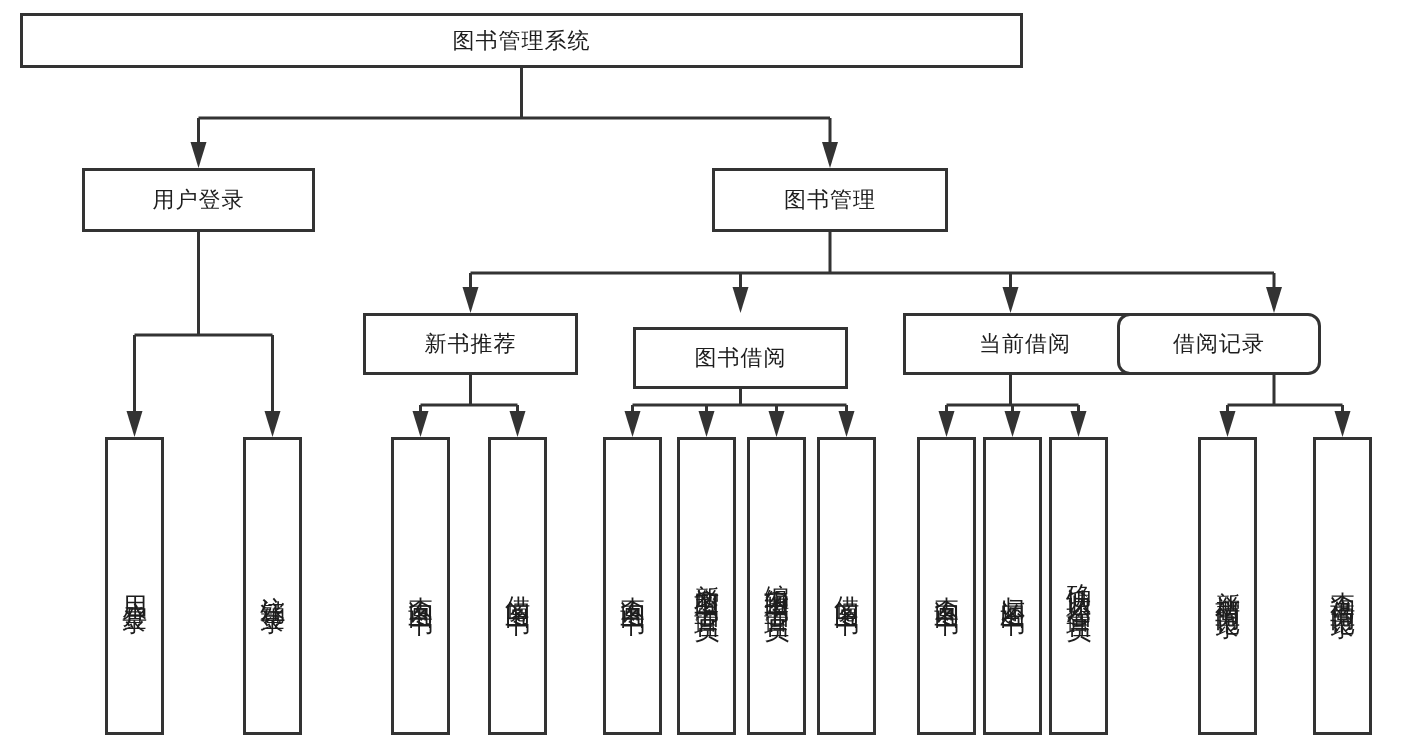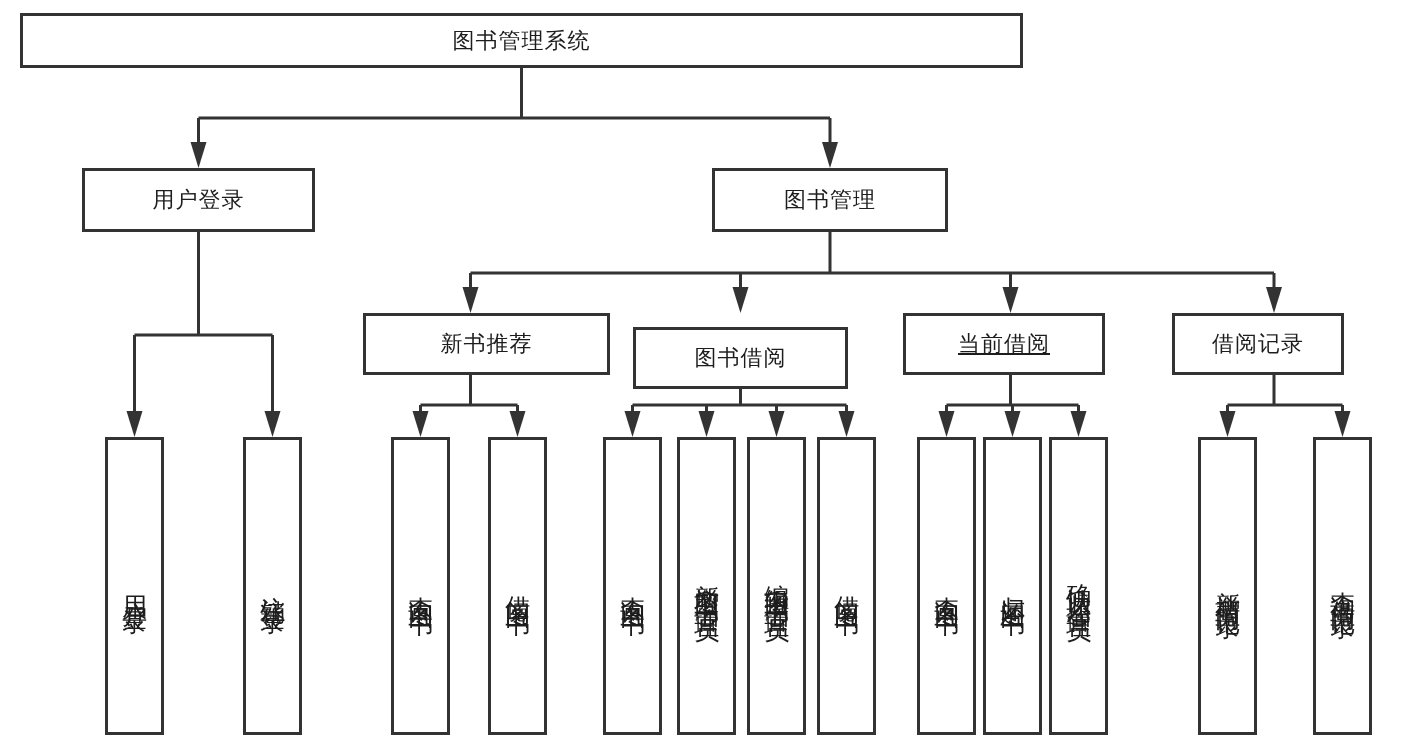--- a/index.html
+++ b/index.html
@@ -94,30 +94,30 @@
     <span class="lbl">图书管理系统</span>
   </div>
 
   <div class="box l2" style="left:82px;width:233px;">
     <span class="lbl">用户登录</span>
   </div>
   <div class="box l2" style="left:712px;width:236px;align-items:center;">
     <span class="lbl">图书管理</span>
   </div>
 
-  <div class="box l3" style="left:363px;width:247px;justify-content:center;">
+  <div class="box l3" style="left:363px;width:215px;justify-content:center;">
     <span class="lbl">新书推荐</span>
   </div>
   <div class="box l3" style="left:633px;width:215px;margin-top:14px;">
     <span class="lbl">图书借阅</span>
   </div>
-  <div class="box l3" style="left:903px;width:202px;text-decoration:underline;">
+  <div class="box l3" style="left:903px;width:244px;">
     <span class="lbl">当前借阅</span>
   </div>
-  <div class="box l3" style="left:1172px;width:172px;">
+  <div class="box l3" style="left:1117px;width:204px;border-radius:13px;">
     <span class="lbl">借阅记录</span>
   </div>
 
   <div class="box leaf" style="left:105px;">
     <span class="vlbl">用户登录</span>
   </div>
   <div class="box leaf" style="left:243px;">
     <span class="vlbl">注销登录</span>
   </div>
 

